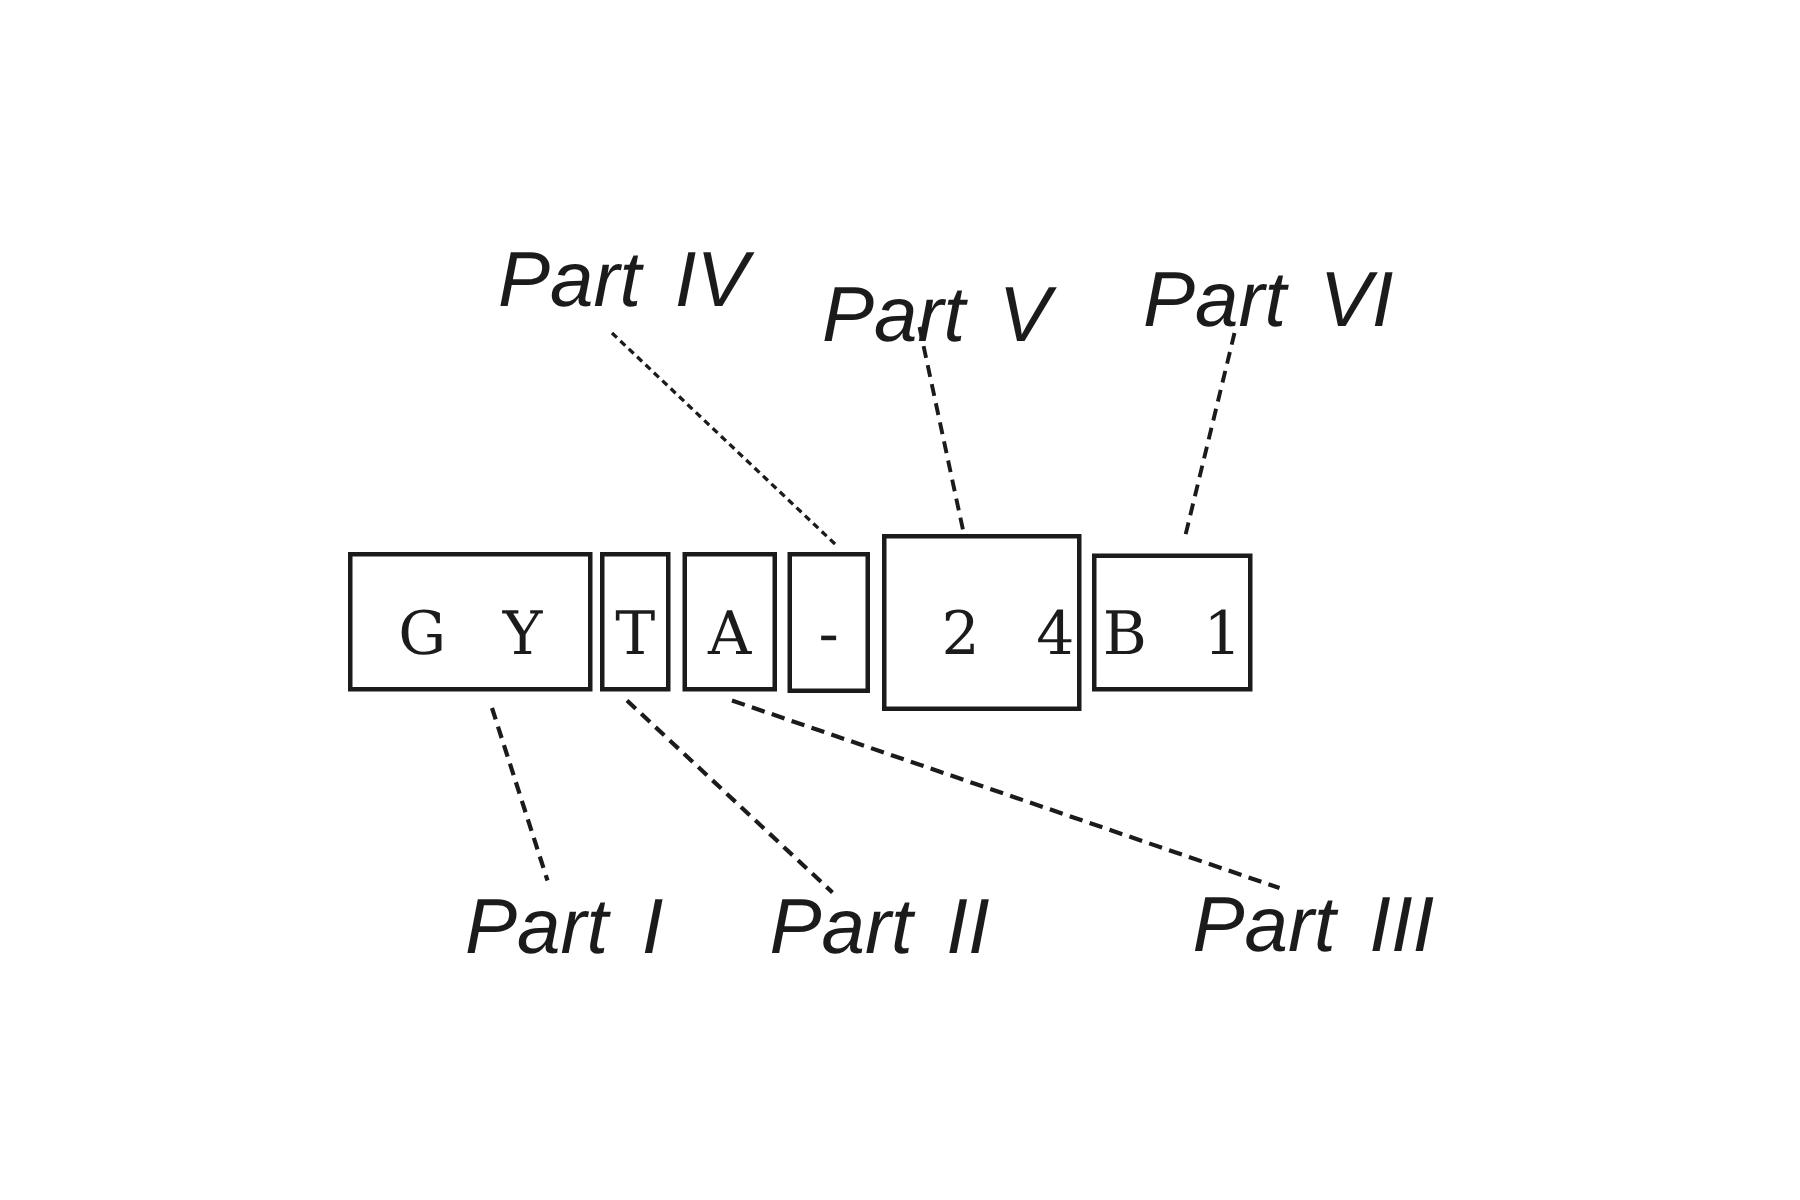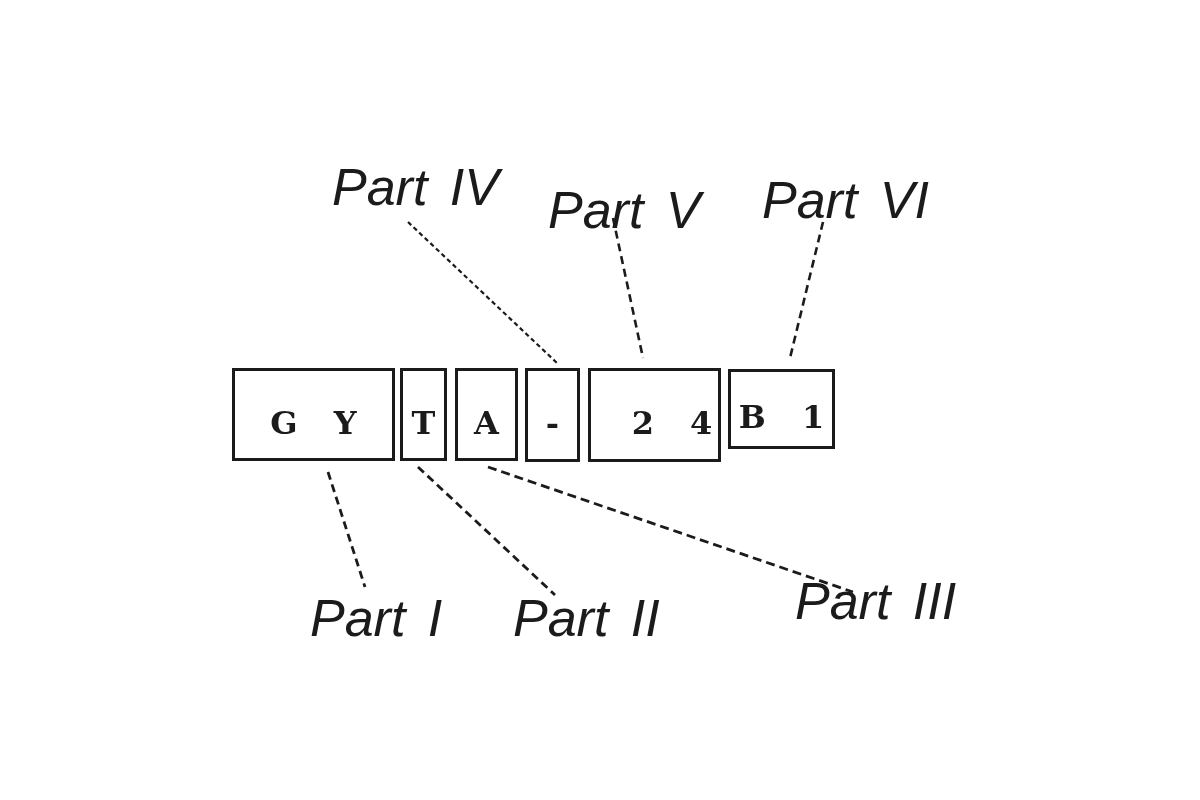--- a/index.html
+++ b/index.html
@@ -27,22 +27,22 @@
     box-sizing: border-box;
     border: 3px solid var(--ink, #1b1b1b);
     background: var(--bg, #ffffff);
     display: flex;
     align-items: center;
     justify-content: center;
     padding-top: 16px;
   }
   .code-box span {
     font-family: "DejaVu Serif", serif;
-    font-weight: bold;
-    font-size: 32px;
+    font-weight: normal;
+    font-size: 40px;
     line-height: 1;
     color: var(--ink, #1b1b1b);
     word-spacing: 25px;
     white-space: pre;
   }
   .part-label {
     position: absolute;
     font-size: 52px;
     line-height: 40px;
     color: var(--ink, #1b1b1b);
@@ -70,27 +70,27 @@
   </div>
   <div class="code-box" style="left: 400px; top: 368px; width: 47px; height: 93px;">
     <span>T</span>
   </div>
   <div class="code-box" style="left: 455px; top: 368px; width: 63px; height: 93px;">
     <span>A</span>
   </div>
   <div class="code-box" style="left: 525px; top: 368px; width: 55px; height: 94px;">
     <span>-</span>
   </div>
-  <div class="code-box" style="left: 588px; top: 368px; width: 133px; height: 94px; padding-left: 35px;">
+  <div class="code-box" style="left: 588px; top: 356px; width: 133px; height: 118px; padding-left: 35px;">
     <span>2 4</span>
   </div>
-  <div class="code-box" style="left: 728px; top: 369px; width: 107px; height: 80px;">
+  <div class="code-box" style="left: 728px; top: 369px; width: 107px; height: 92px;">
     <span>B 1</span>
   </div>
 
   <div class="part-label" style="left: 332px; top: 167px;">Part IV</div>
   <div class="part-label" style="left: 548px; top: 167px; margin-top: 23px;">Part V</div>
   <div class="part-label" style="left: 762px; top: 167px; margin-top: 13px;">Part VI</div>
   <div class="part-label" style="left: 513px; top: 598px;">Part II</div>
   <div class="part-label" style="left: 310px; top: 598px;">Part I</div>
-  <div class="part-label" style="left: 795px; top: 581px;">Part III</div>
+  <div class="part-label" style="left: 795px; top: 597px;">Part III</div>
 
 </div>
 
 </body></html>

